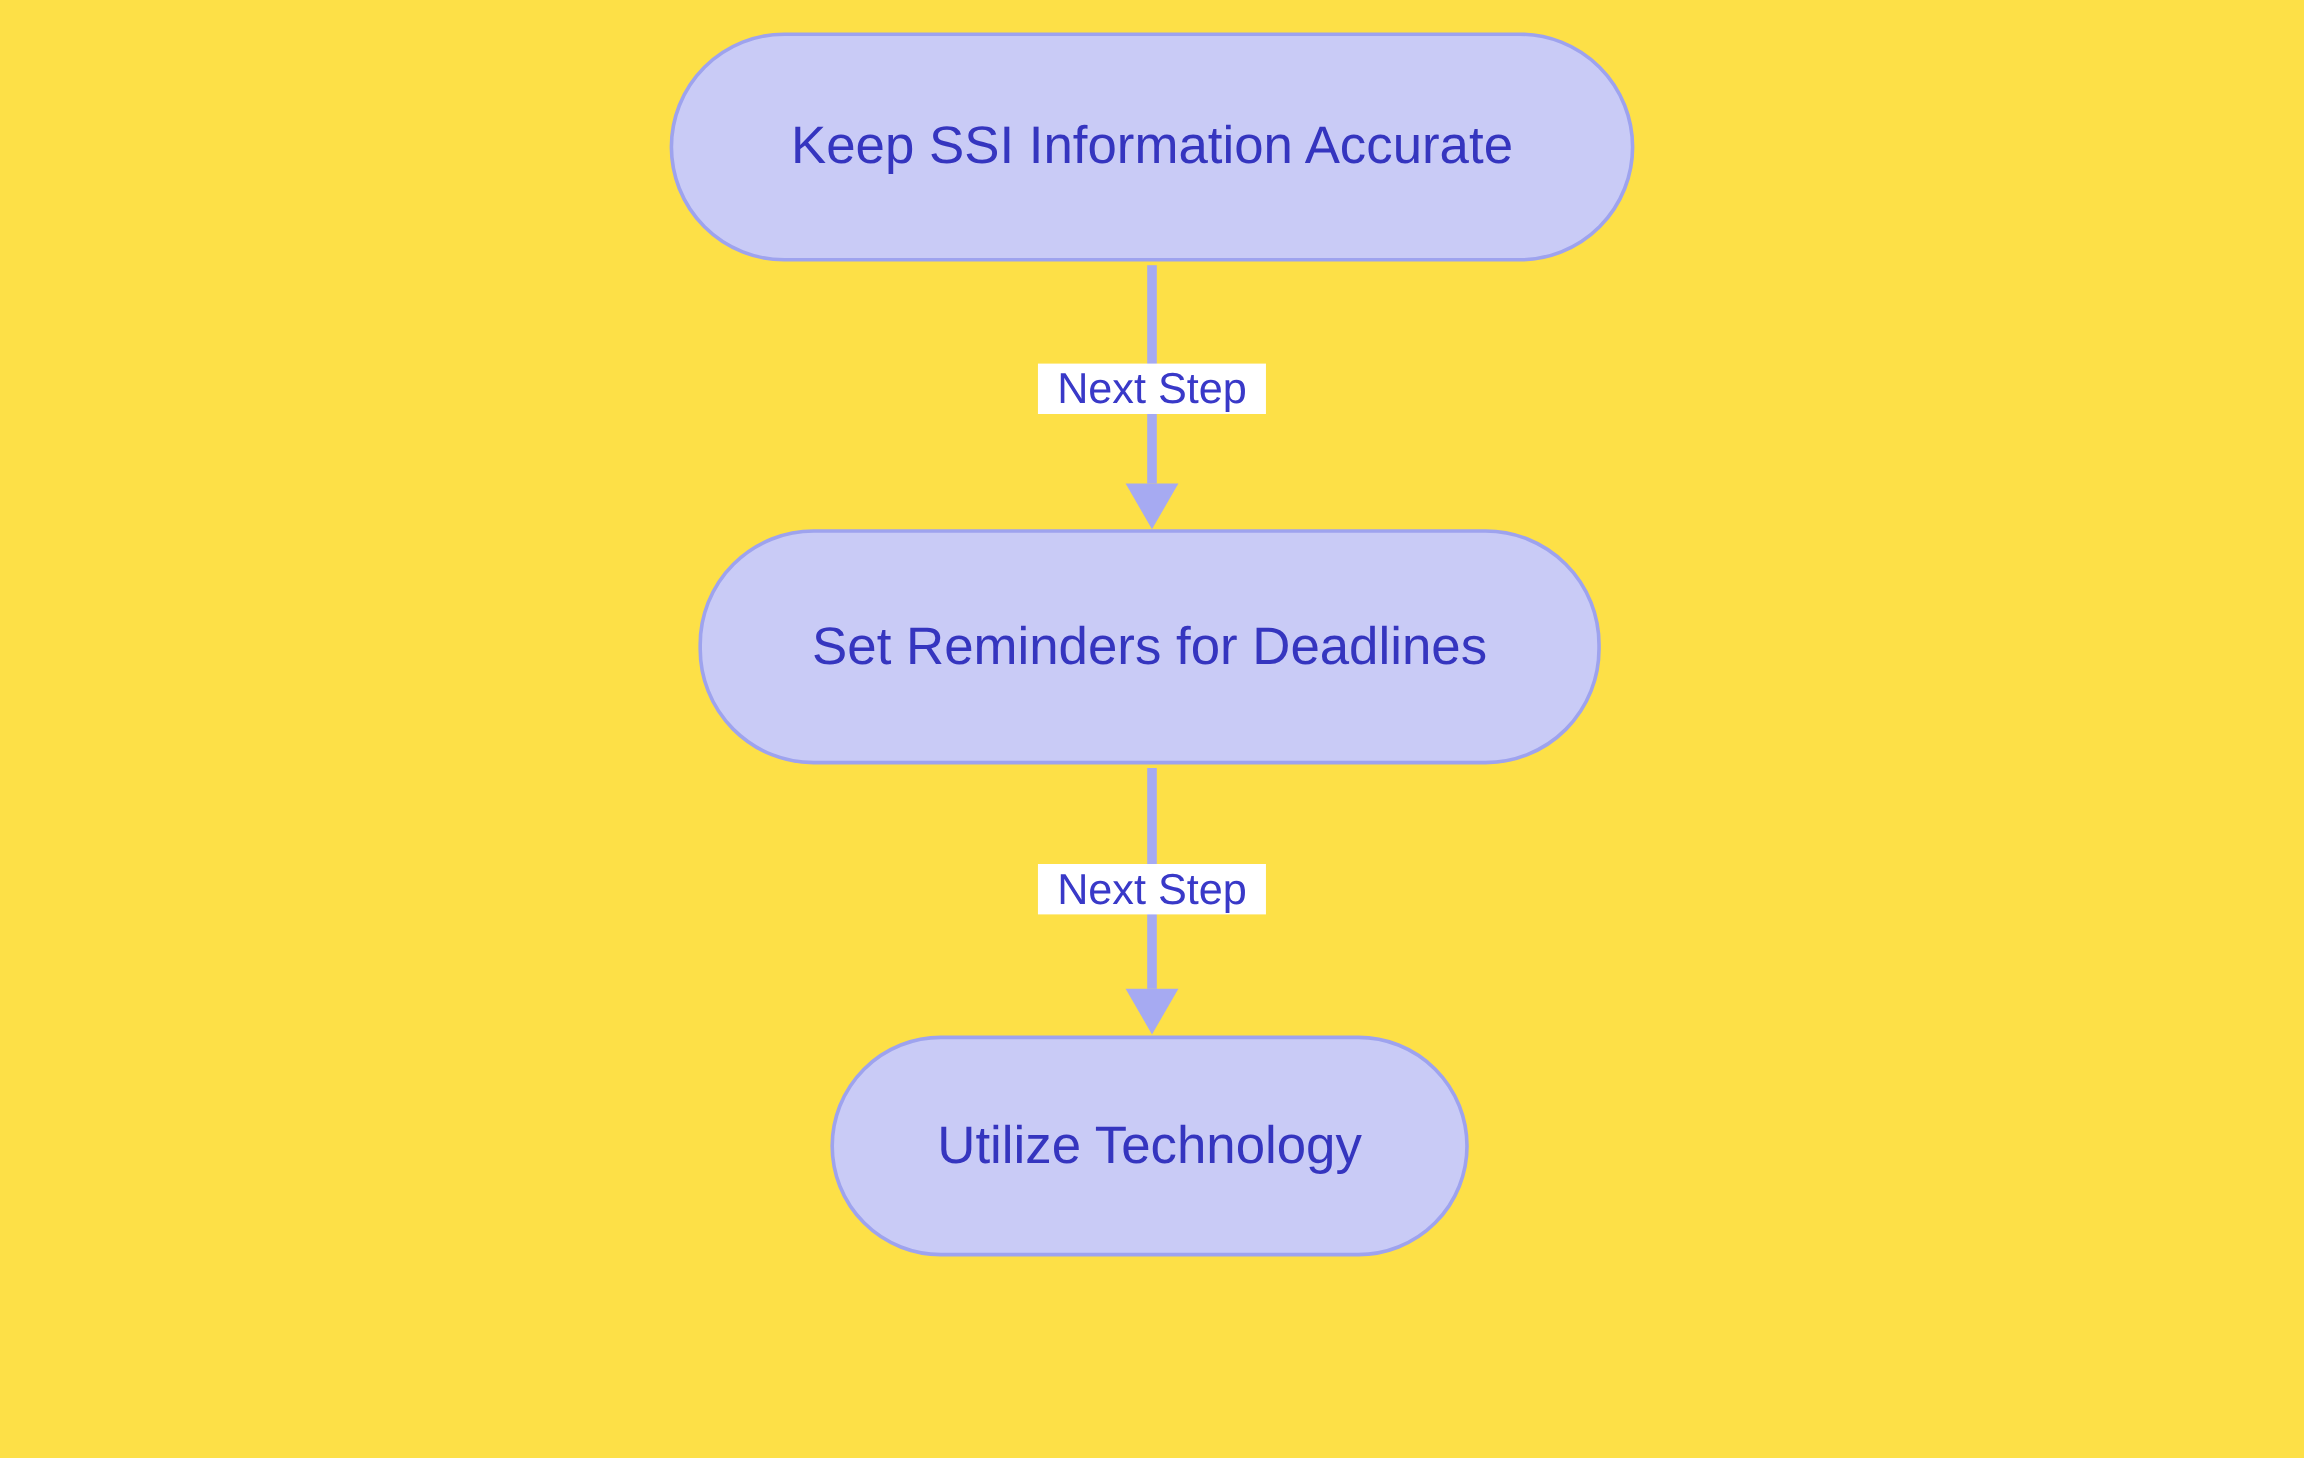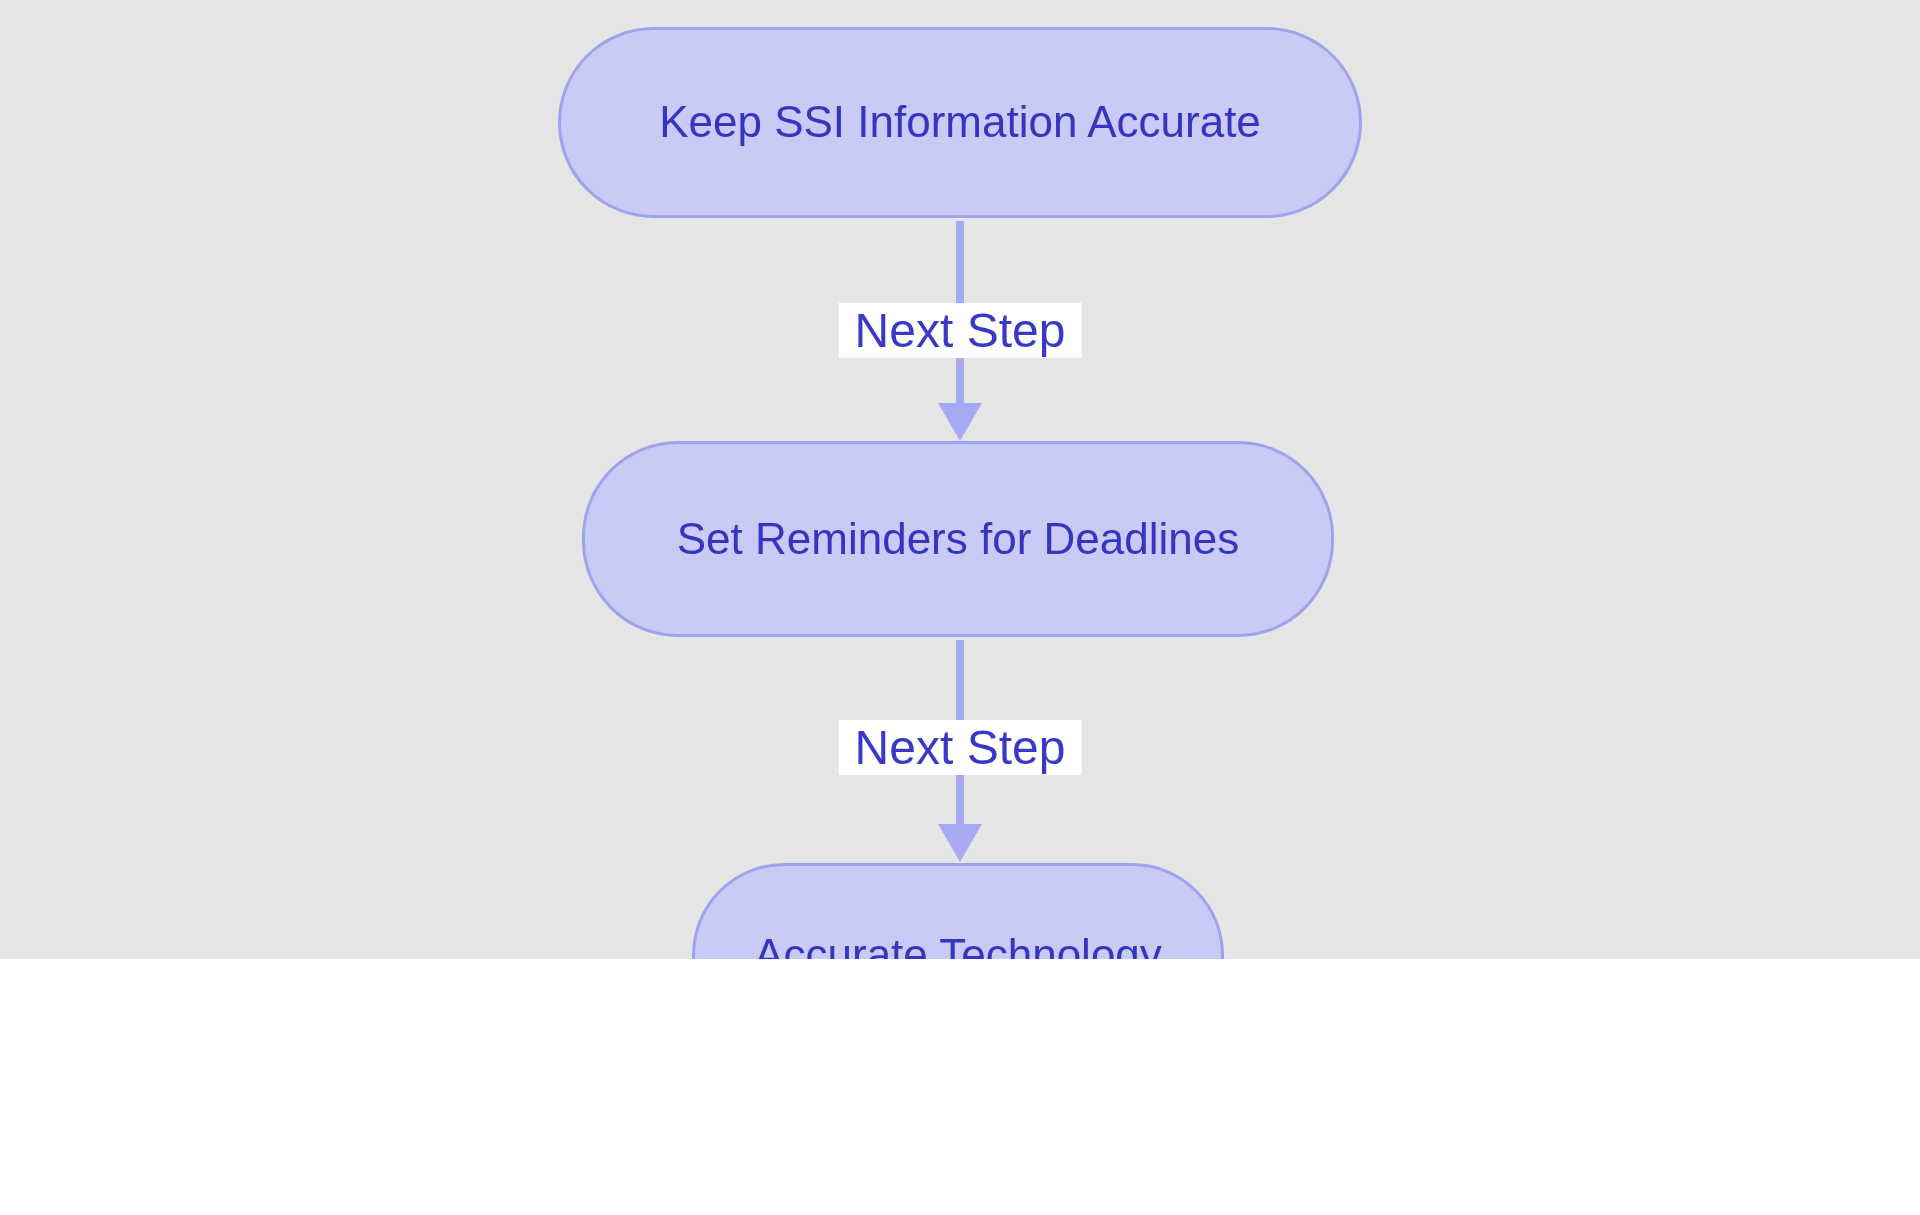--- a/index.html
+++ b/index.html
@@ -4,22 +4,22 @@
 <style>
   html, body {
     margin: 0;
     padding: 0;
     background: #ffffff;
     font-family: "Liberation Sans", "DejaVu Sans", sans-serif;
   }
   .canvas {
     position: relative;
     width: 1920px;
-    height: 959px;
-    background: #e5e5e5;
+    height: 1215px;
+    background: #fde047;
     overflow: hidden;
   }
   .node {
     position: absolute;
     display: flex;
     align-items: center;
     justify-content: center;
     background: var(--node-fill);
     border: 3px solid var(--node-border);
     border-radius: 96px;
@@ -53,21 +53,21 @@
   }
   #edge-1-head { top: 403px; }
   #edge-2-head { top: 824px; }
 
   .edge-label {
     position: absolute;
     left: 960px;
     transform: translateX(-50%);
     background: #ffffff;
     padding: 0 16px;
-    font-size: 48px;
+    font-size: 36px;
     color: var(--edge-label-text);
     white-space: nowrap;
   }
   #edge-1-label { top: 303px; }
   #edge-2-label { top: 720px; }
 
   .logo {
     position: absolute;
     right: 46px;
     top: 1096px;
@@ -93,17 +93,17 @@
 
   <div class="node" id="node-2">
     <span>Set Reminders for Deadlines</span>
   </div>
 
   <div class="edge-line" id="edge-2-line"></div>
   <div class="arrowhead" id="edge-2-head"></div>
   <div class="edge-label" id="edge-2-label">Next Step</div>
 
   <div class="node" id="node-3">
-    <span>Accurate Technology</span>
+    <span>Utilize Technology</span>
   </div>
 
 
 </div>
 
 </body></html>

